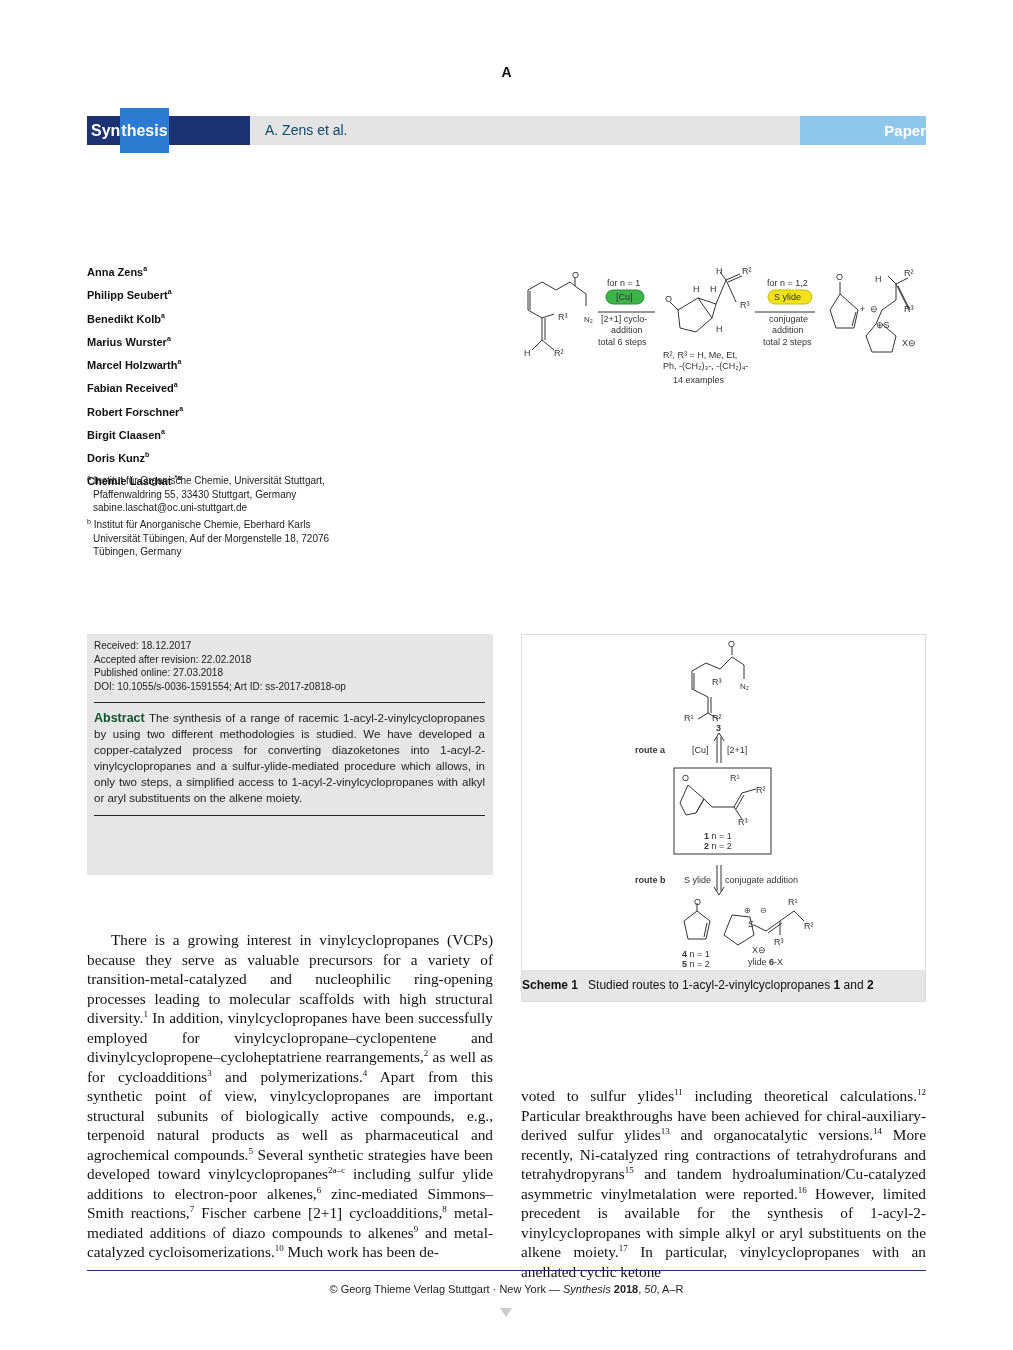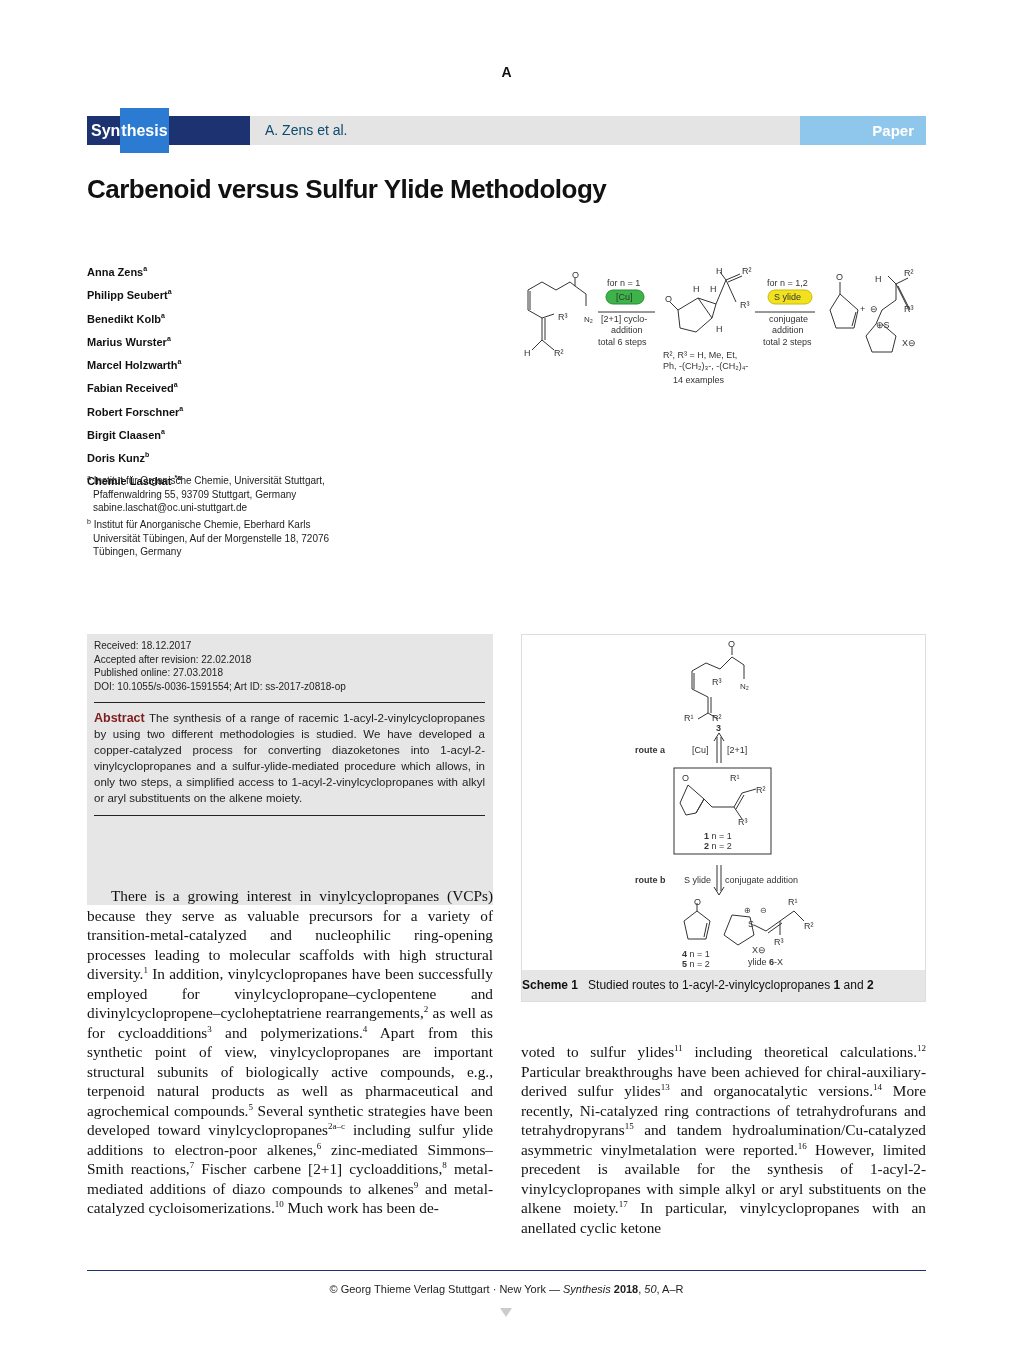--- a/index.html
+++ b/index.html
@@ -3,34 +3,34 @@
 <meta charset="utf-8">
 <style>
   html, body { margin:0; padding:0; background:#fff; }
   body { width:1013px; height:1350px; position:relative; overflow:hidden; font-family:"Liberation Sans", sans-serif; color:#111; }
   .abs { position:absolute; }
   .pageletter { left:0; width:1013px; top:64px; text-align:center; font-weight:bold; font-size:14px; }
   .header { left:87px; top:116px; width:839px; height:29px; background:#e4e4e4; }
   .logo { position:absolute; left:0; top:0; width:163px; height:29px; background:#1d3270; font-weight:bold; font-size:16px; color:#fff; line-height:29px; padding-left:4px; box-sizing:border-box; }
   .logo .hl { background:#2a7bd1; padding:14px 1px; }
   .hauthors { position:absolute; left:178px; top:0; line-height:29px; font-size:14px; color:#0c4a6e;text-align:right; }
-  .ptype { position:absolute; right:0; top:0; width:126px; height:29px; background:#8fc6ec; color:#fff; font-weight:bold; font-size:15px; line-height:29px; text-align:right; padding-right:12px; box-sizing:border-box; }
+  .ptype { position:absolute; right:0; top:0; width:126px; height:29px; background:#8fc6ec; color:#fff; font-weight:bold; font-size:15px; line-height:29px; text-align:right; box-sizing:border-box; }
   .title { left:87px; top:174px; width:820px; font-weight:bold; font-size:26px; line-height:31px; letter-spacing:-0.5px; }
   .authors { left:87px; top:259px; font-size:11px; font-weight:bold; line-height:19.6px; }
   .authors sup { font-size:7px; font-weight:bold; }
   .affils { left:87px; top:471px; font-size:10px; line-height:13.5px; color:#222; width:280px; }
   .affils .ind { padding-left:6px; }
   .affils sup { font-size:7px; }
-  .infobox { left:87px; top:634px; width:406px; height:271px; background:#e6e6e6; }
+  .infobox { left:87px; top:634px; width:406px; height:241px; background:#e6e6e6; }
   .meta { position:absolute; left:7px; top:5px; font-size:10px; line-height:13.5px; color:#222; }
   .rule { position:absolute; left:7px; width:391px; height:1px; background:#222; }
   .abstract { position:absolute; left:7px; top:76px; width:391px; font-size:11.5px; line-height:16px; text-align:justify; color:#222; }
   .keywords { position:absolute; left:7px; top:187px; width:391px; font-size:11.5px; line-height:16px; text-align:justify; color:#222; }
-  .lab { font-weight:bold; font-size:12.5px; color:#7f1d1d; }
-  .body { font-family:"Liberation Serif", serif; font-size:15.3px; line-height:19.5px; text-align:justify; color:#111; }
+  .lab { font-weight:bold; font-size:12.5px; color:#14532d; }
+  .body { font-family:"Liberation Serif", serif; font-size:15.3px; line-height:19.5px; text-align:justify; color:#111;margin-top:44px; }
   .body sup { font-size:9px; line-height:0; }
   .col1 { left:87px; top:886px; width:406px; }
   .col2 { left:521px; top:1042px; width:405px; }
   .indent { text-indent:24px; }
   .scheme { left:521px; top:634px; width:405px; height:368px; border:1px solid #ddd; box-sizing:border-box; }
   .caption { position:absolute; left:0; bottom:0; width:100%; height:31px; background:#e6e6e6; font-size:12px; line-height:31px; box-sizing:border-box; }
   .caption b { font-weight:bold; }
   .ga { left:520px; top:262px; width:410px; height:130px; }
   .footer-rule { left:87px; top:1270px; width:839px; height:1px; background:#1d3270; }
   .footer { left:0; width:1013px; top:1283px; text-align:center; font-size:11px; color:#222; }
@@ -42,39 +42,38 @@
 
 <div class="abs pageletter">A</div>
 
 <div class="abs header">
   <div class="logo"><span>Syn</span><span class="hl">thesis</span></div>
   <div class="hauthors">A. Zens et al.</div>
   <div class="ptype">Paper</div>
 </div>
 
 <div class="abs title">
-  <div>Carbenoid versus Sulfur Ylide Methodology</div>
 </div>
 
 <div class="abs authors">
   <div><span>Anna Zens</span><sup>a</sup></div>
   <div><span>Philipp Seubert</span><sup>a</sup></div>
   <div><span>Benedikt Kolb</span><sup>a</sup></div>
   <div><span>Marius Wurster</span><sup>a</sup></div>
   <div><span>Marcel Holzwarth</span><sup>a</sup></div>
   <div><span>Fabian Received</span><sup>a</sup></div>
   <div><span>Robert Forschner</span><sup>a</sup></div>
   <div><span>Birgit Claasen</span><sup>a</sup></div>
   <div><span>Doris Kunz</span><sup>b</sup></div>
   <div><span>Chemie Laschat</span> <sup>*a</sup></div>
 </div>
 
 <div class="abs affils">
   <div><sup>a</sup> <span>Institut für Organische Chemie, Universität Stuttgart,</span></div>
-  <div class="ind">Pfaffenwaldring 55, 93709 Stuttgart, Germany</div>
+  <div class="ind">Pfaffenwaldring 55, 33430 Stuttgart, Germany</div>
   <div class="ind">sabine.laschat@oc.uni-stuttgart.de</div>
   <div><sup>b</sup> <span>Institut für Anorganische Chemie, Eberhard Karls</span></div>
   <div class="ind">Universität Tübingen, Auf der Morgenstelle 18, 72076</div>
   <div class="ind">Tübingen, Germany</div>
 </div>
 
 <div class="abs ga">
   <svg width="410" height="130" viewBox="0 0 410 130">
     <g stroke="#333" stroke-width="1" fill="none">
 

